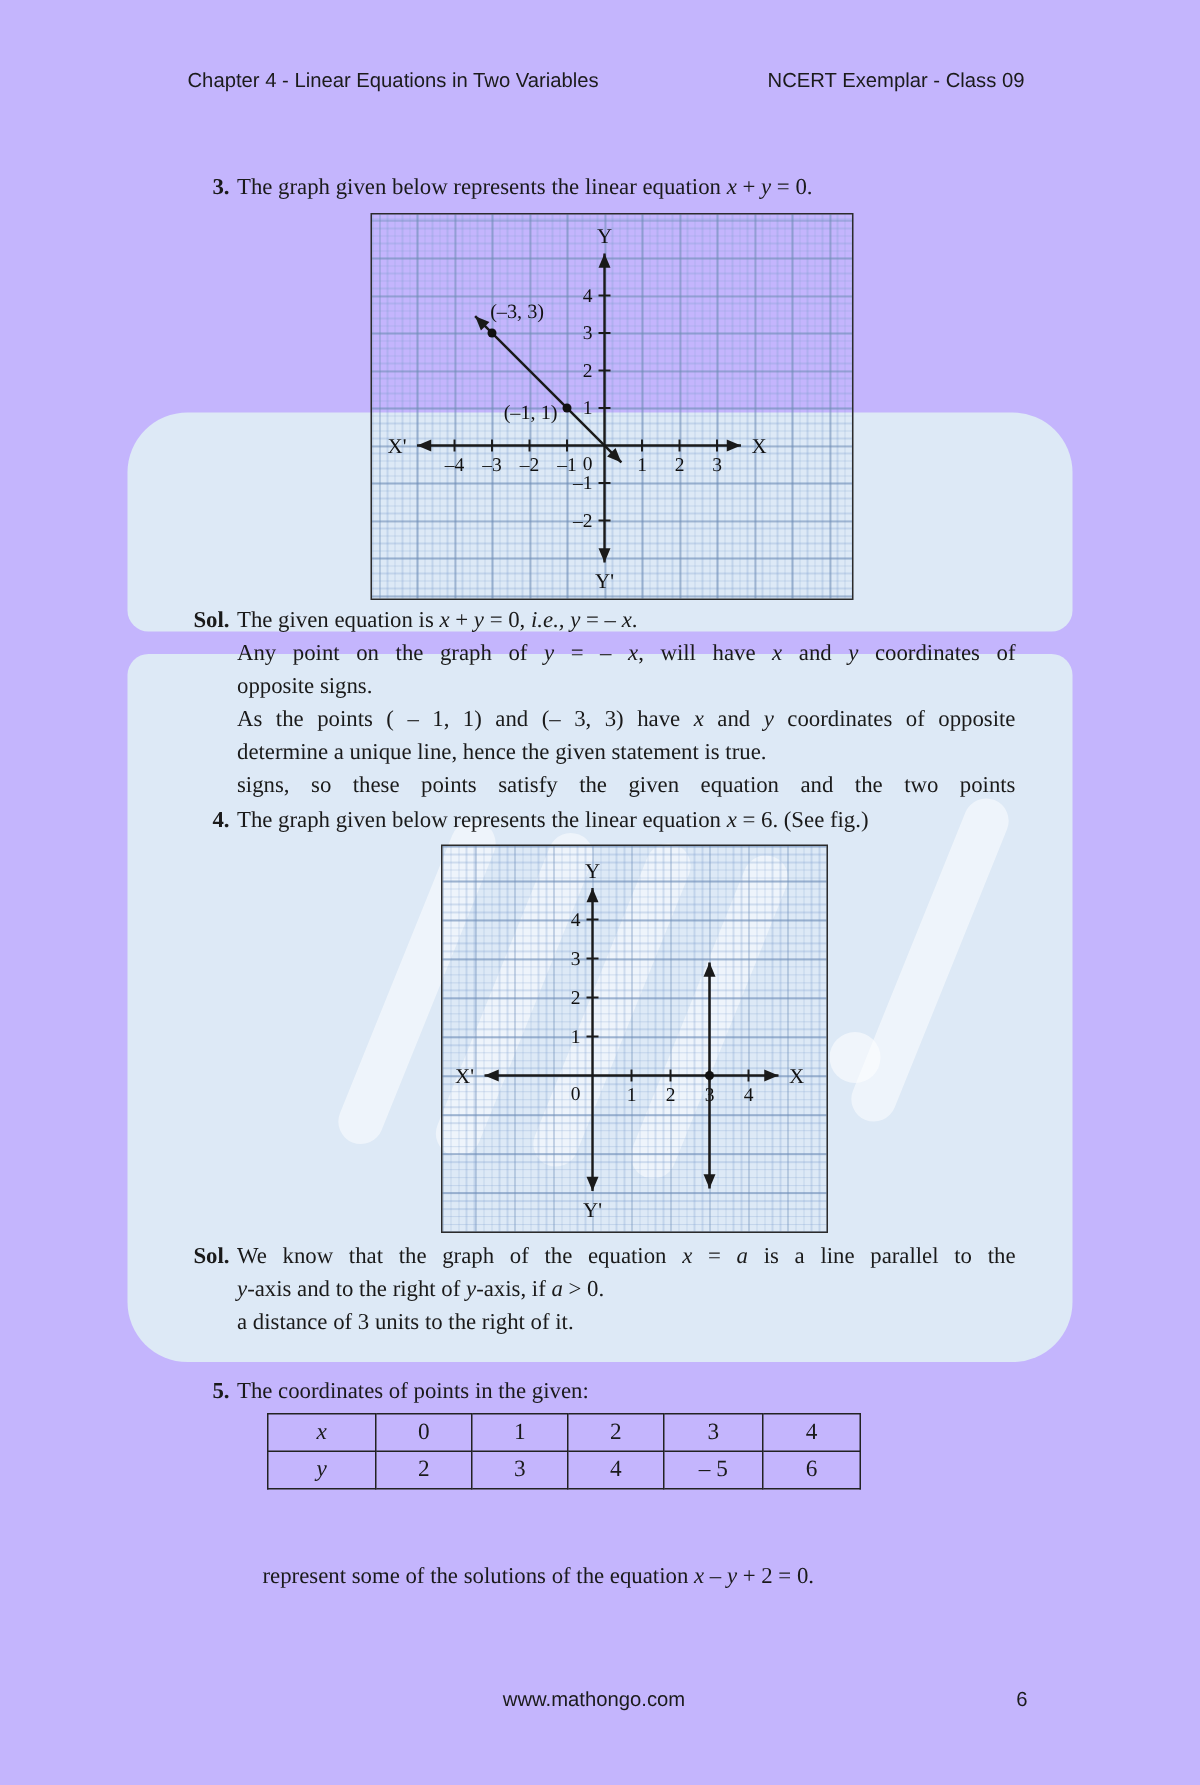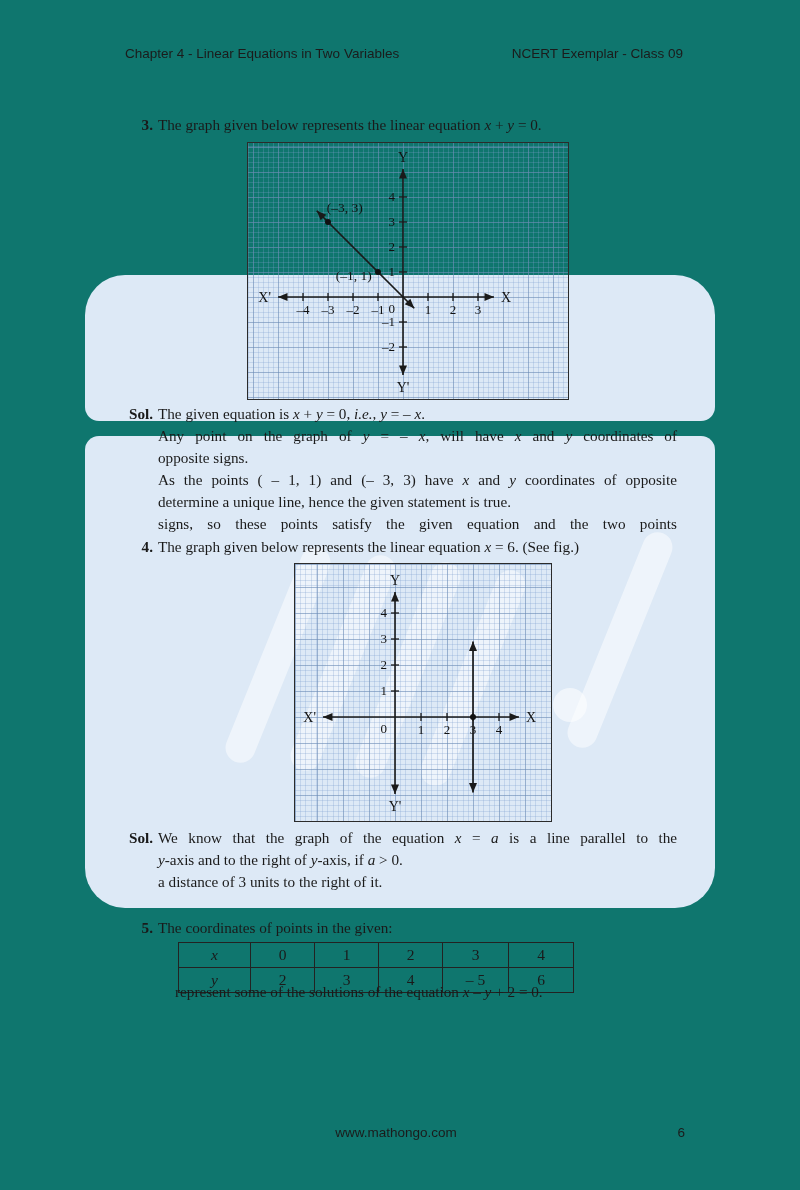--- a/index.html
+++ b/index.html
@@ -1,16 +1,16 @@
 <!DOCTYPE html>
 <html><head>
 <meta charset="utf-8">
 <style>
   html,body{margin:0;padding:0;background:#888;}
-  .page{position:relative;width:800px;height:1190px;background:#0f766e;overflow:hidden;
+  .page{position:relative;width:800px;height:1190px;background:#c4b5fd;overflow:hidden;
         font-family:"Liberation Serif",serif;color:#1a1a1a;}
   
   .wm{position:absolute;left:85px;width:630px;z-index:0;}
   .wm1{top:275px;height:146px;border-radius:40px 40px 14px 14px;}
   .wm2{top:436px;height:472px;border-radius:14px 14px 40px 40px;overflow:hidden;}
   .stripe{position:absolute;width:30px;height:230px;background:rgba(255,255,255,.5);
           border-radius:15px;transform:rotate(22deg);}
   .wmdot{position:absolute;width:34px;height:34px;border-radius:50%;background:rgba(255,255,255,.55);}
   
   .hdr{position:absolute;top:46px;left:125px;right:117px;display:flex;justify-content:space-between;
@@ -205,20 +205,20 @@
       <td class="hd">y</td>
       <td>2</td>
       <td>3</td>
       <td>4</td>
       <td>– 5</td>
       <td>6</td>
     </tr>
   </tbody>
     </table>
 
-  <div class="plain" style="left:175px;top:981px;"><span>represent some of the solutions of the equation </span><span class="it">x</span><span> – </span><span class="it">y</span><span> + 2 = 0.</span></div>
+  <div class="plain" style="left:175px;top:1040px;"><span>represent some of the solutions of the equation </span><span class="it">x</span><span> – </span><span class="it">y</span><span> + 2 = 0.</span></div>
 
   <div class="ftr">
     <span class="site">www.mathongo.com</span>
     <span class="pg">6</span>
   </div>
 
 </div>
 
 </body></html>

